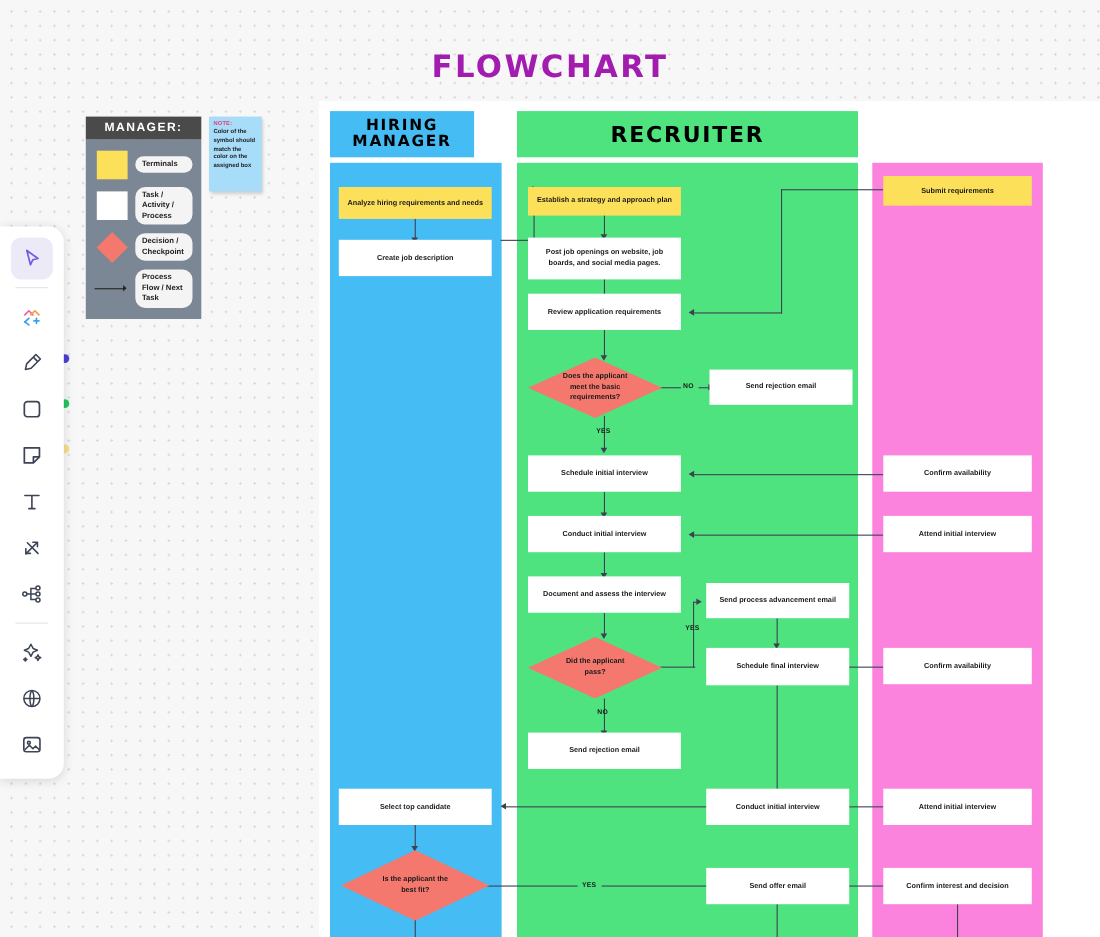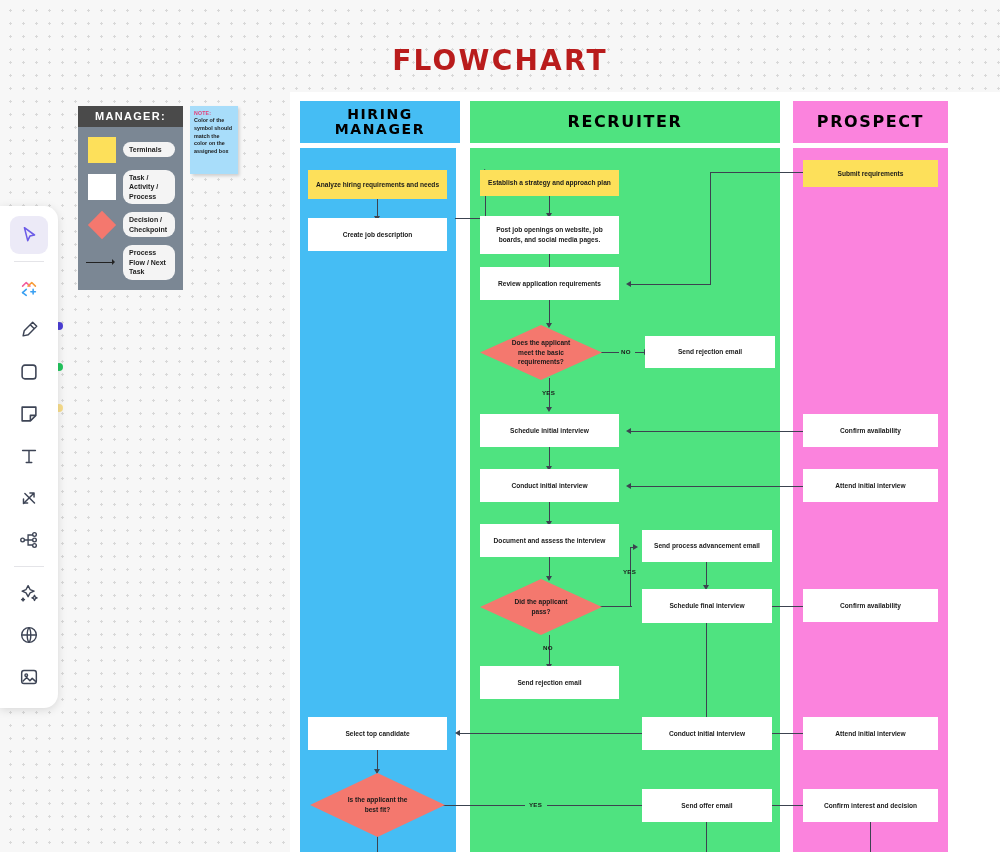--- a/index.html
+++ b/index.html
@@ -74,39 +74,39 @@
     box-shadow: 1.5px 2px 3px rgba(0,0,0,.17);
     z-index: 21;
   }
   #note-title { color: #e0407a; font-size: 5.2px; font-weight: 800; letter-spacing: .2px; margin-bottom: 1px; }
   #note-body  { color: #1c1c1c; font-size: 5.4px; font-weight: 700; line-height: 1.45; }
 
   
   #chart-title {
     position: absolute; left: 0; top: 44px; width: 1000px;
     text-align: center; font-size: 28px; font-weight: 800;
-    letter-spacing: 2.2px; color: #b91c1c;
+    letter-spacing: 2.2px; color: #a21caf;
     font-family: "DejaVu Sans", sans-serif;
   }
   #board {
     position: absolute; left: 290px; top: 92px;
     width: 710px; height: 760px;
     background: #ffffff;
   }
 
   .col-header {
     position: absolute; height: 42px;
     display: flex; align-items: center; justify-content: center;
-    font-size: 16px; font-weight: 800; letter-spacing: 1.6px;
+    font-size: 20px; font-weight: 800; letter-spacing: 1.6px;
     color: #000; text-align: center; line-height: 1.05;
     font-family: "DejaVu Sans", sans-serif;
   }
   .col-lane { position: absolute; }
 
-  #hdr-hm  { left: 10px;  top: 9px; width: 160px; background: #45bdf4; font-size: 14px; }
+  #hdr-hm  { left: 10px;  top: 9px; width: 131px; background: #45bdf4; font-size: 14px; }
   #hdr-rec { left: 180px; top: 9px; width: 310px; background: #4fe380; }
   #hdr-pro { left: 503px; top: 9px; width: 155px; background: #fb83dd; }
 
   #lane-hm  { left: 10px;  top: 56px; width: 156px; height: 704px; background: #45bdf4; }
   #lane-rec { left: 180px; top: 56px; width: 310px; height: 704px; background: #4fe380; }
   #lane-pro { left: 503px; top: 56px; width: 155px; height: 704px; background: #fb83dd; }
 
   
   .node {
     position: absolute; background: #fff;
@@ -298,21 +298,20 @@
 <div id="chart-title">FLOWCHART</div>
 
 <div id="board">
 
   <div class="col-lane" id="lane-hm"></div>
   <div class="col-lane" id="lane-rec"></div>
   <div class="col-lane" id="lane-pro"></div>
 
   <div class="col-header" id="hdr-hm">HIRING MANAGER</div>
   <div class="col-header" id="hdr-rec">RECRUITER</div>
-  <div class="col-header" id="hdr-pro">PROSPECT</div>
 
   <div class="ln v" style="left:87px; top:106px; height:21px;"></div>
   <div class="ah down" style="left:83.6px; top:124px;"></div>
 
   <div class="ln h" style="left:165px; top:126px; width:31px;"></div>
   <div class="ln v" style="left:195px; top:80px; height:47px;"></div>
   <div class="ln h" style="left:195px; top:80px; width:4px;"></div>
   <div class="ah right" style="left:194px; top:76.6px;"></div>
 
   <div class="ln v" style="left:259px; top:101px; height:23px;"></div>

